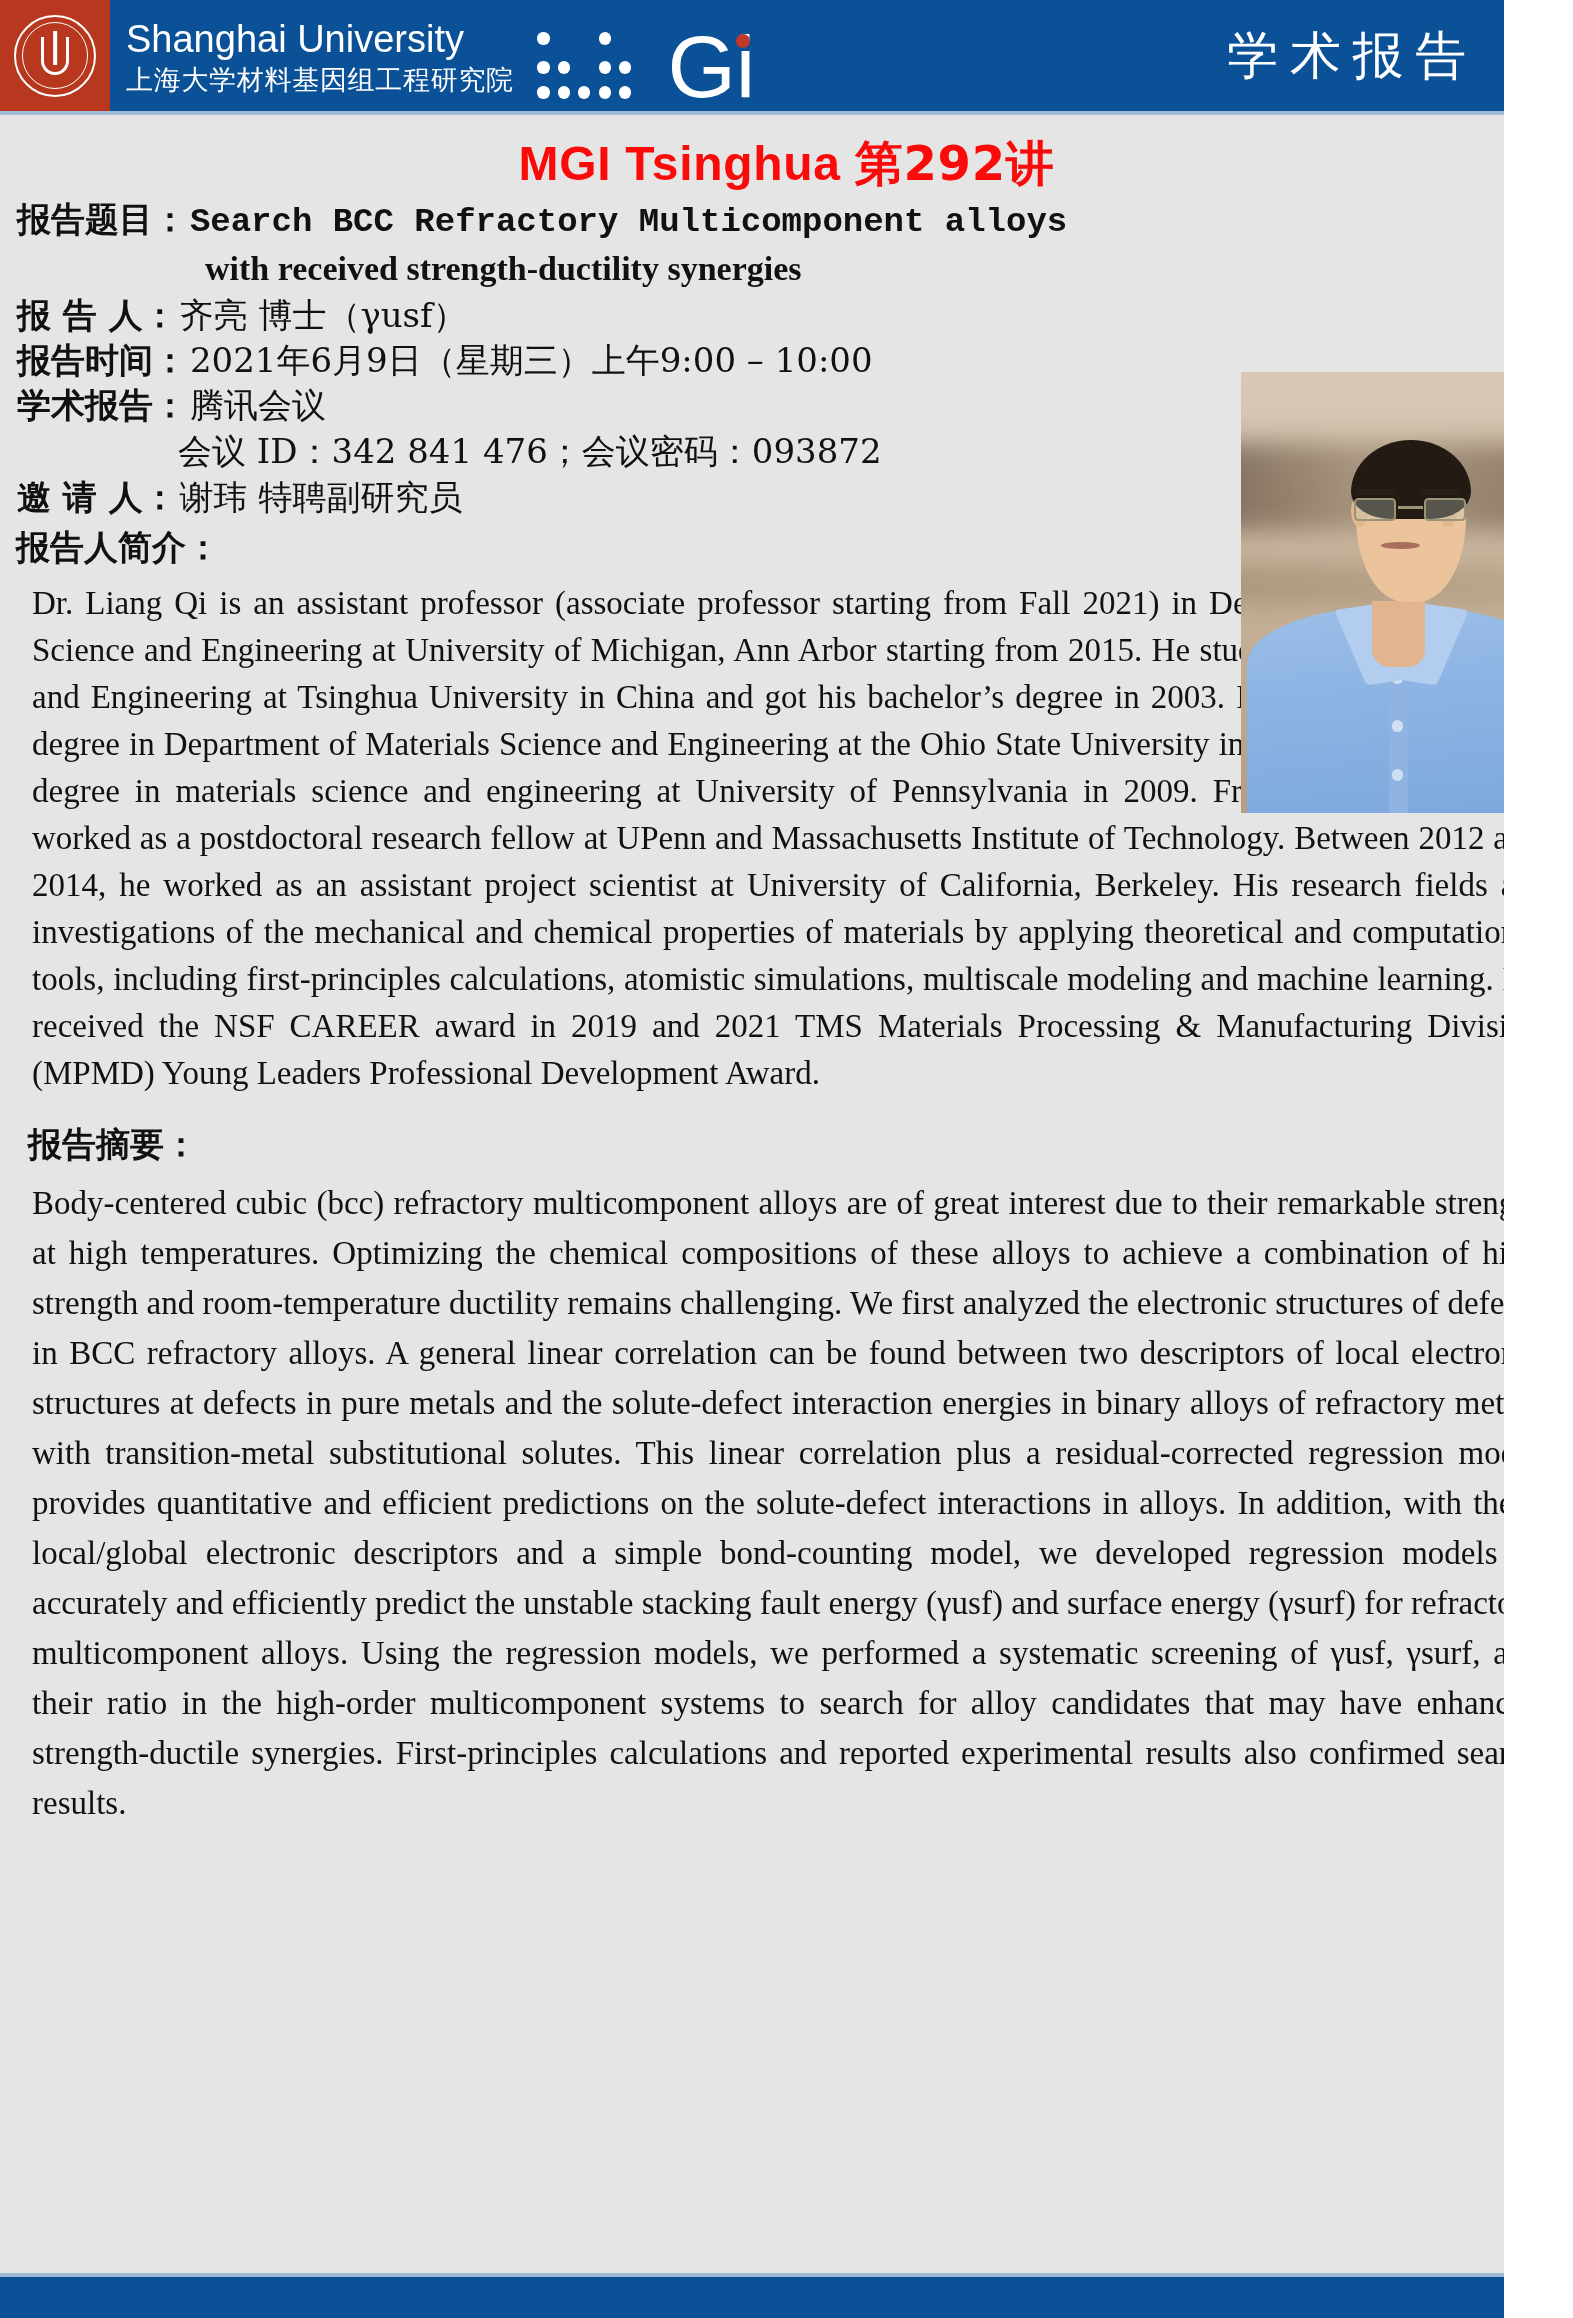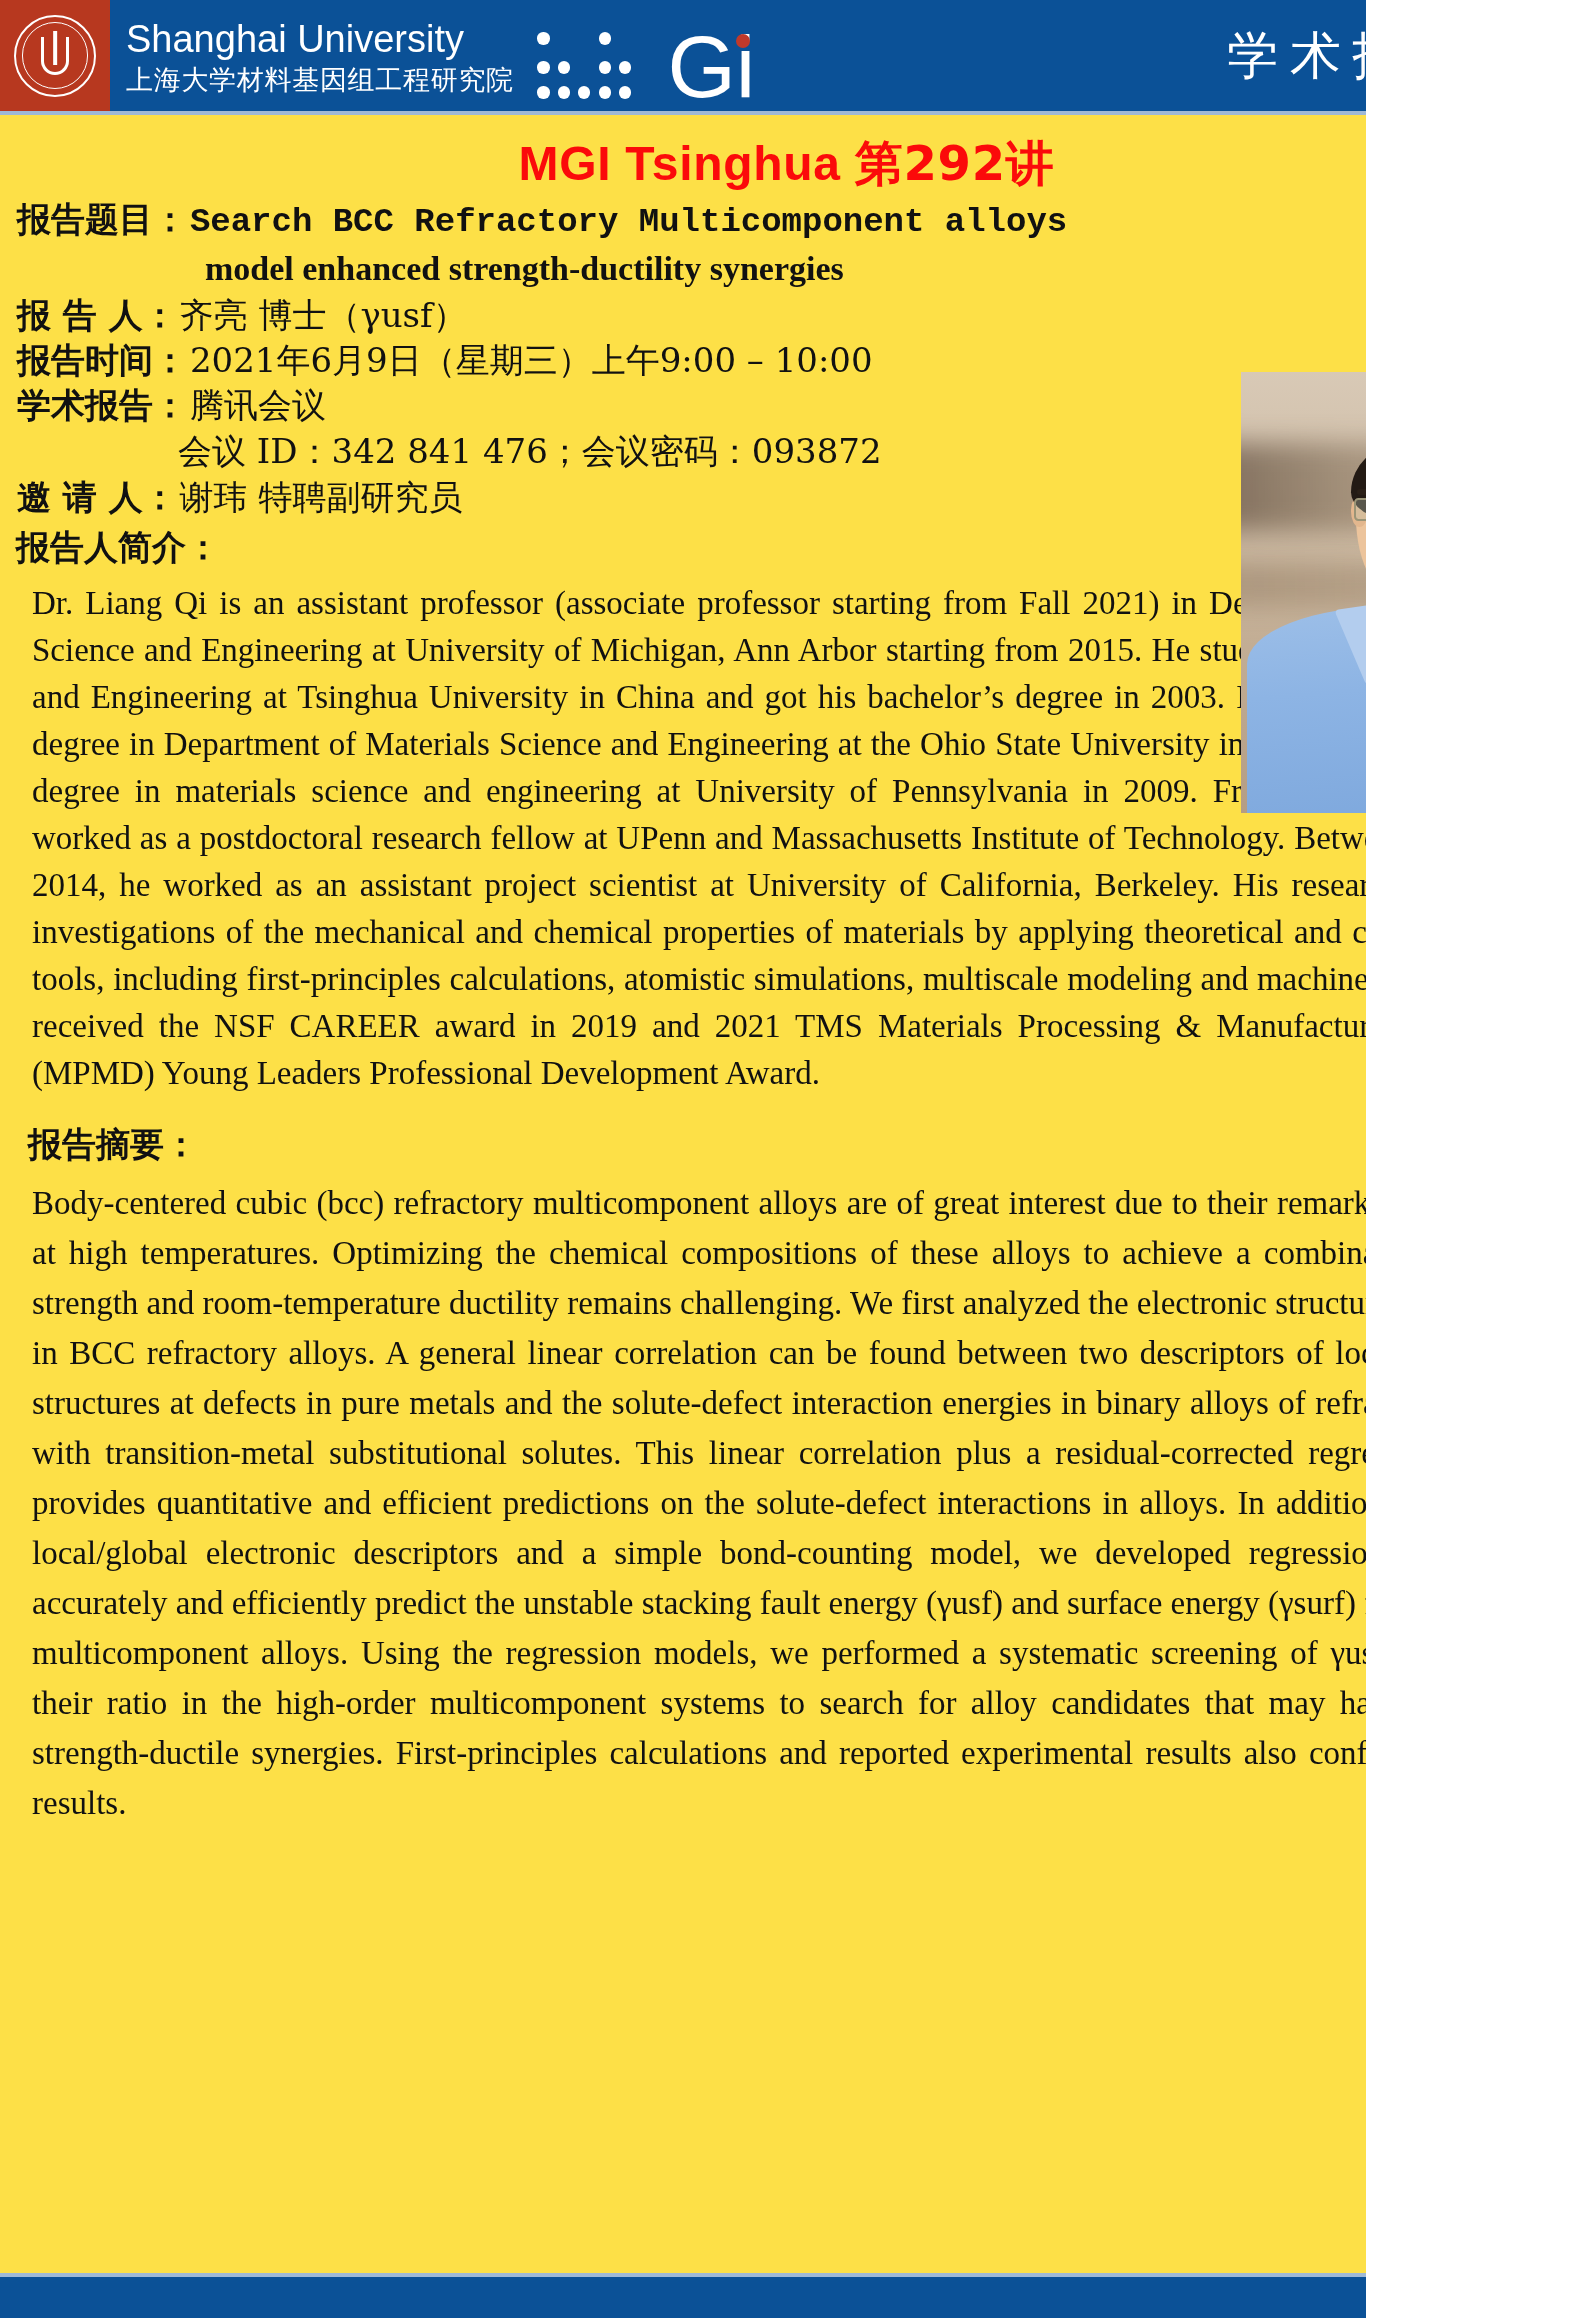--- a/index.html
+++ b/index.html
@@ -2,23 +2,23 @@
 <html style="font-size:11.7px"><head>
 <meta charset="utf-8">
 <style>
   html, body {
     margin: 0;
     padding: 0;
     background: #ffffff;
   }
   #poster {
     position: relative;
-    width: 1366px;
+    width: 1504px;
     height: 2319px;
-    background: #fde047;
+    background: #e5e5e5;
     overflow: hidden;
     font-family: "Liberation Serif", "DejaVu Serif", serif;
   }
 
   
   .header-bar {
     position: absolute;
     left: 0; top: 0;
     width: 1573px;
     height: 111px;
@@ -470,21 +470,21 @@
       <span>MGI Tsinghua</span>
       <span class="cn">第292讲</span>
     </div>
 
     <div class="info-block">
 
       <div class="info-line">
         <span class="info-label">报告题目：</span>
         <span class="info-value bold-serif">Search BCC Refractory Multicomponent alloys</span>
       </div>
-      <div class="title-line-2">model enhanced strength-ductility synergies</div>
+      <div class="title-line-2">with received strength-ductility synergies</div>
 
       <div class="info-line">
         <span class="info-label">报 告 人：</span>
         <span class="info-value">齐亮 博士（γusf）</span>
       </div>
 
       <div class="info-line">
         <span class="info-label">报告时间：</span>
         <span class="info-value">2021年6月9日（星期三）上午9:00 – 10:00</span>
       </div>

